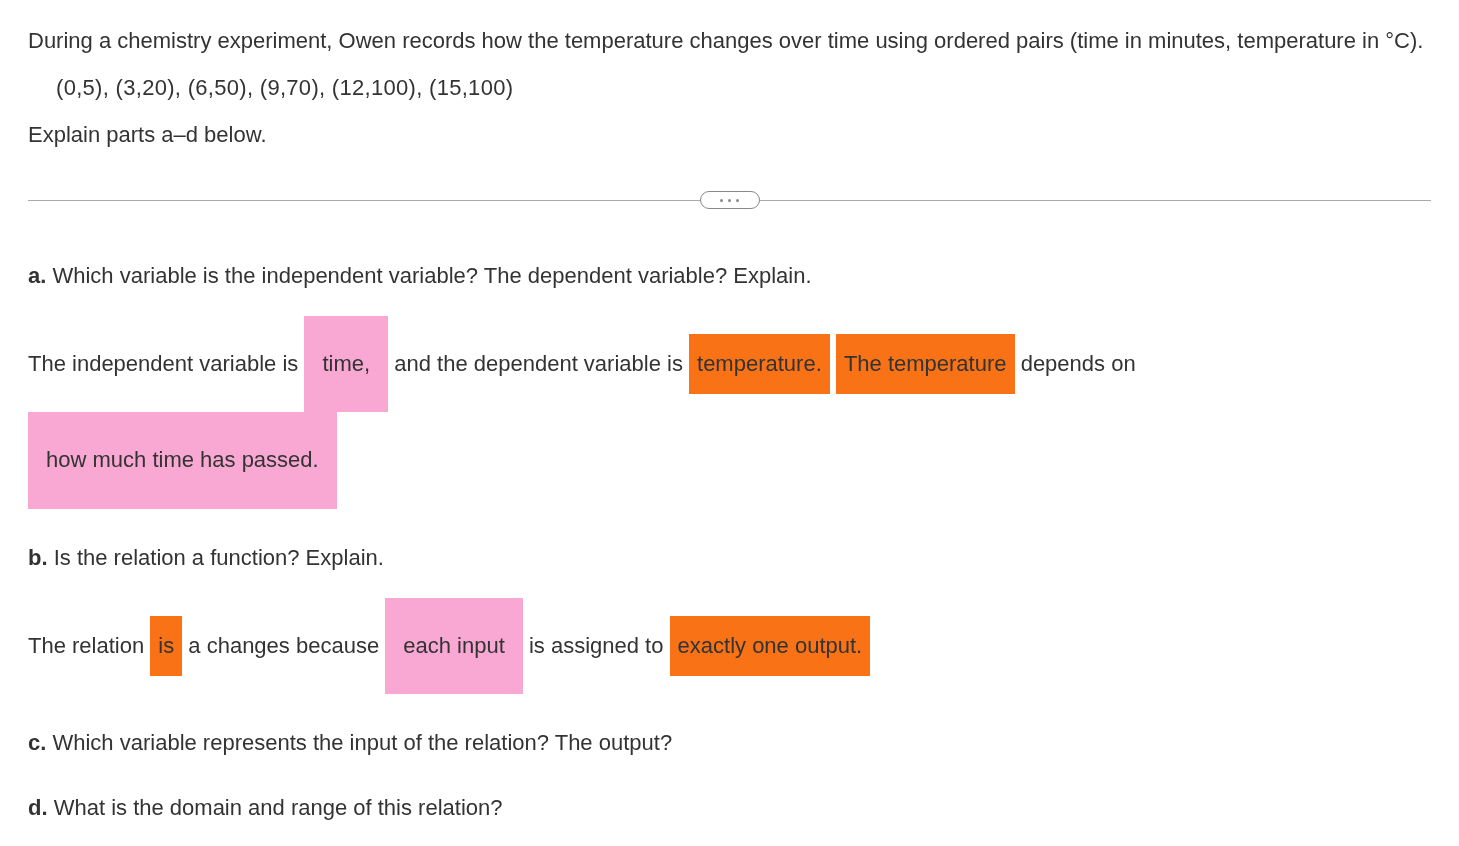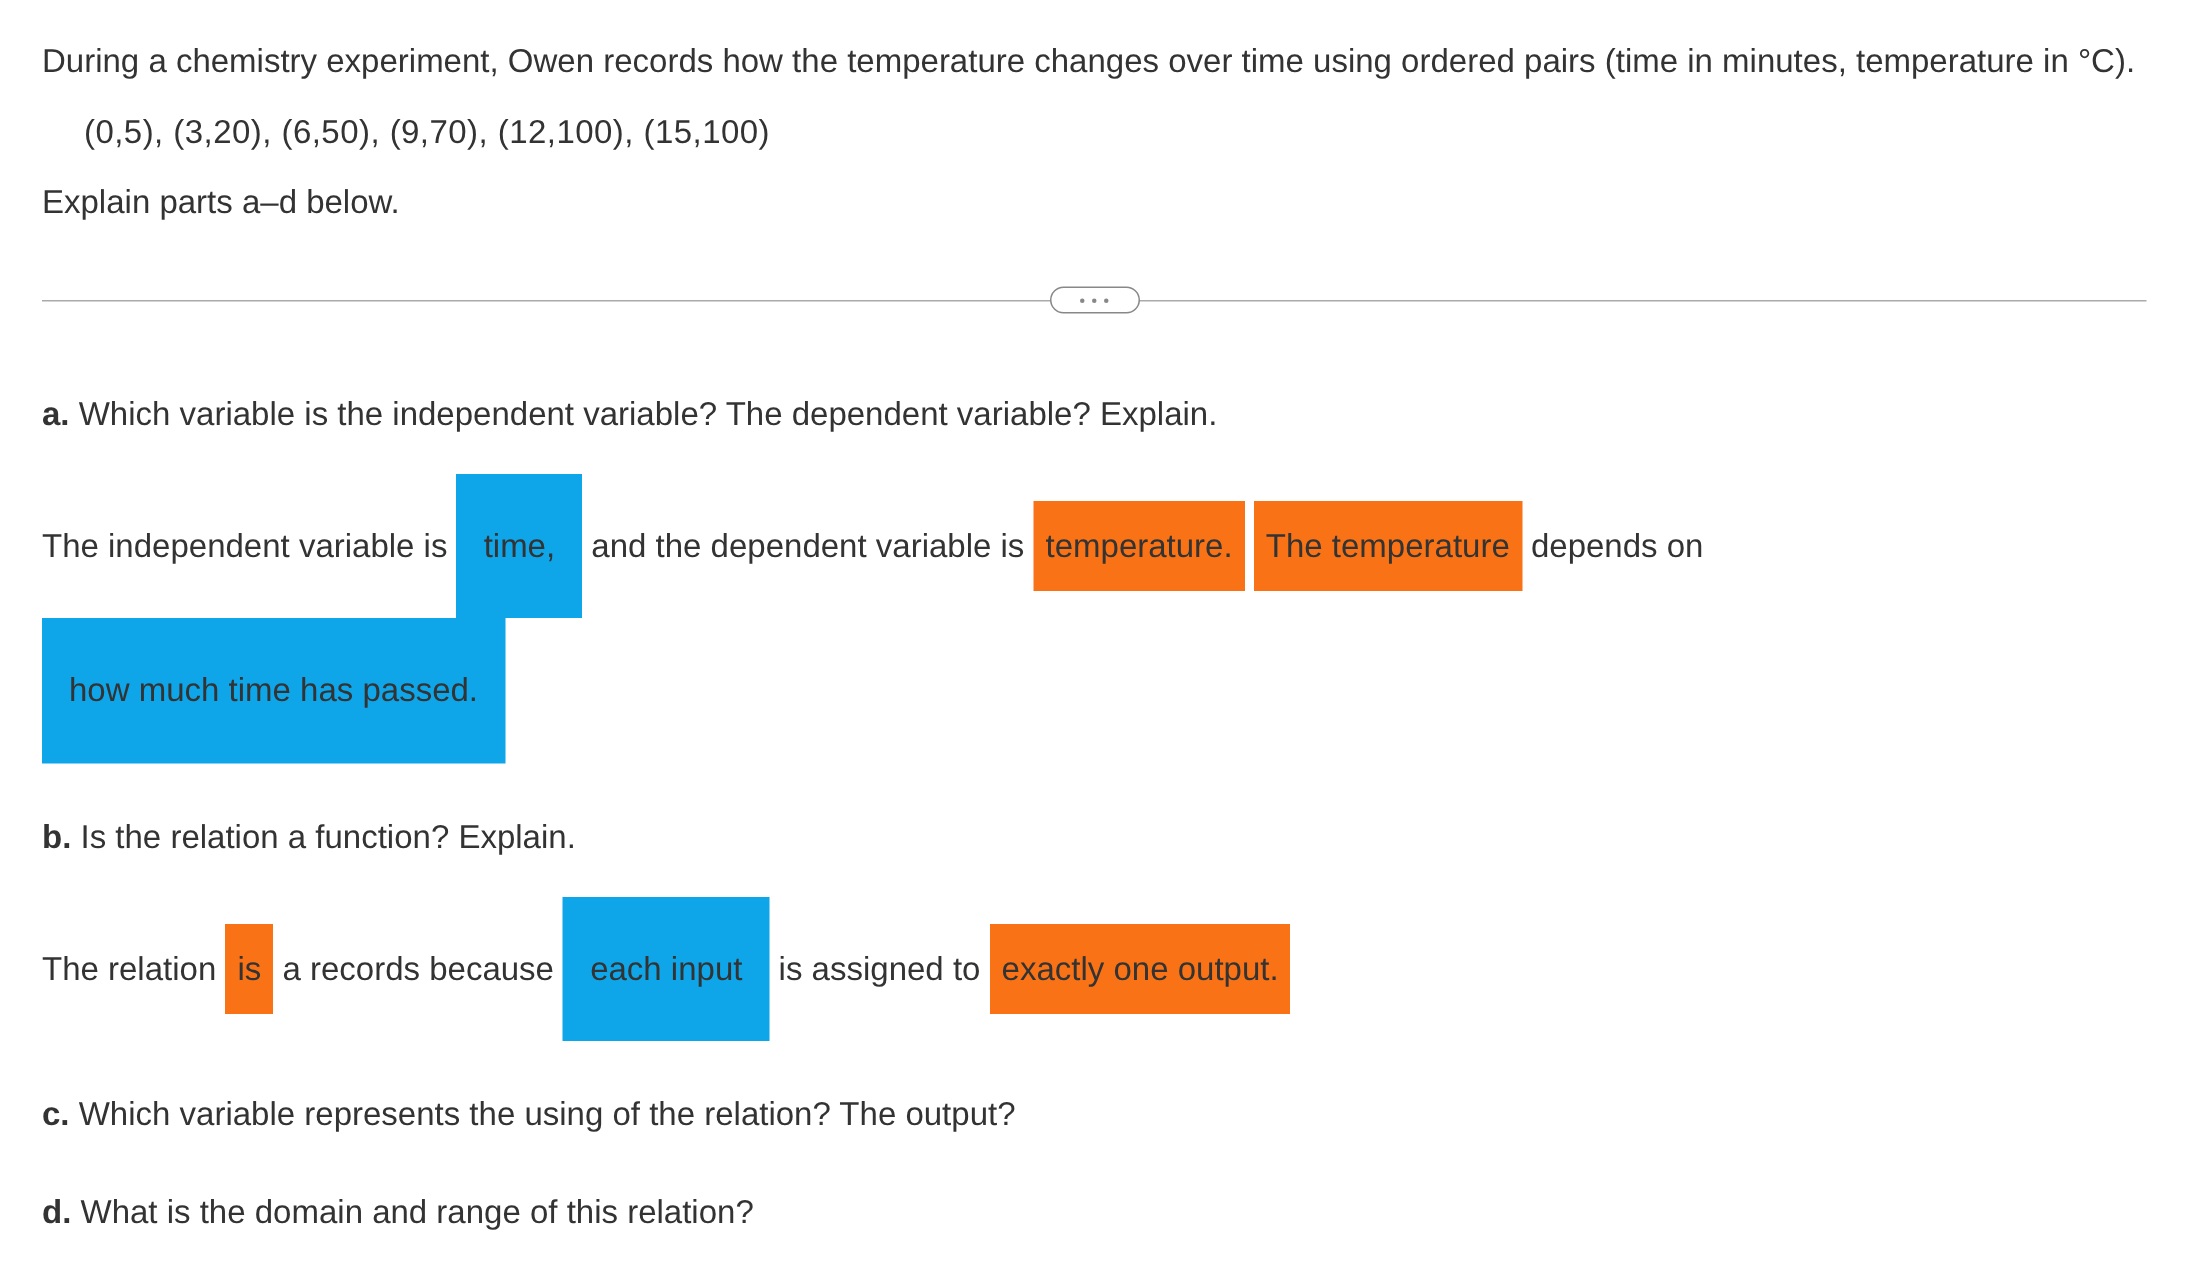--- a/index.html
+++ b/index.html
@@ -66,21 +66,21 @@
     .question-prompt {
       margin-bottom: 24px;
     }
     .bold-label {
       font-weight: bold;
     }
     .answer-line {
       line-height: 2.2;
     }
     .filled-answer {
-      background: #0ea5e9;
+      background: #f9a8d4;
       padding: 24px 18px;
       display: inline-block;
       white-space: nowrap;
     }
     .filled-answer-tight {
       background: #f97316;
       padding: 6px 8px;
       display: inline-block;
       white-space: nowrap;
     }
@@ -129,30 +129,30 @@
   </div>
 </div>
 
 <div class="question-block">
   <div class="question-prompt">
     <span class="bold-label">b.</span><span> Is the relation a function? Explain.</span>
   </div>
   <div class="answer-line">
     <span>The relation </span>
     <span class="filled-answer-tight">is</span>
-    <span> a records because </span>
+    <span> a changes because </span>
     <span class="filled-answer">each input</span>
     <span> is assigned to </span>
     <span class="filled-answer-tight">exactly one output.</span>
   </div>
 </div>
 
 <div class="question-block">
   <div class="question-prompt">
-    <span class="bold-label">c.</span><span> Which variable represents the using of the relation? The output?</span>
+    <span class="bold-label">c.</span><span> Which variable represents the input of the relation? The output?</span>
   </div>
 </div>
 
 <div class="question-block">
   <div class="question-prompt">
     <span class="bold-label">d.</span><span> What is the domain and range of this relation?</span>
   </div>
   <div class="answer-line">
     <span>The domain is </span><span class="input-box"></span><span>.</span>
   </div>

